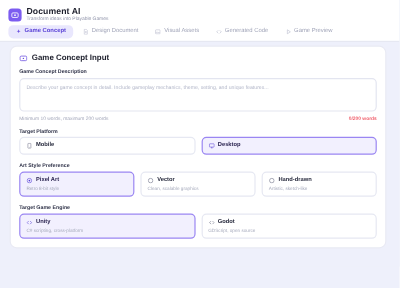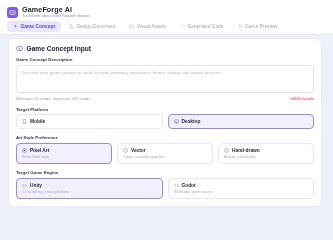--- a/index.html
+++ b/index.html
@@ -89,21 +89,21 @@
 
   <div class="header">
     <div class="brand">
       <span class="logo">
         <svg width="7" height="7" viewBox="0 0 24 24" fill="none" stroke="#ffffff" stroke-width="2.4">
           <rect x="3" y="6" width="18" height="13" rx="3"></rect>
           <circle cx="12" cy="12.5" r="2.4" fill="#ffffff" stroke="none"></circle>
         </svg>
       </span>
       <div class="brand-text">
-        <div class="brand-title">GameForge AI</div>
+        <div class="brand-title">Document AI</div>
         <div class="brand-sub">Transform ideas into Playable Games</div>
       </div>
     </div>
 
     <div class="tabs">
       <div class="tab active">
         <span class="t-ico">
           <svg width="5" height="5" viewBox="0 0 24 24" fill="currentColor">
               <path d="M12 2l2 6 6 2-6 2-2 6-2-6-6-2 6-2z"></path>
             </svg>

